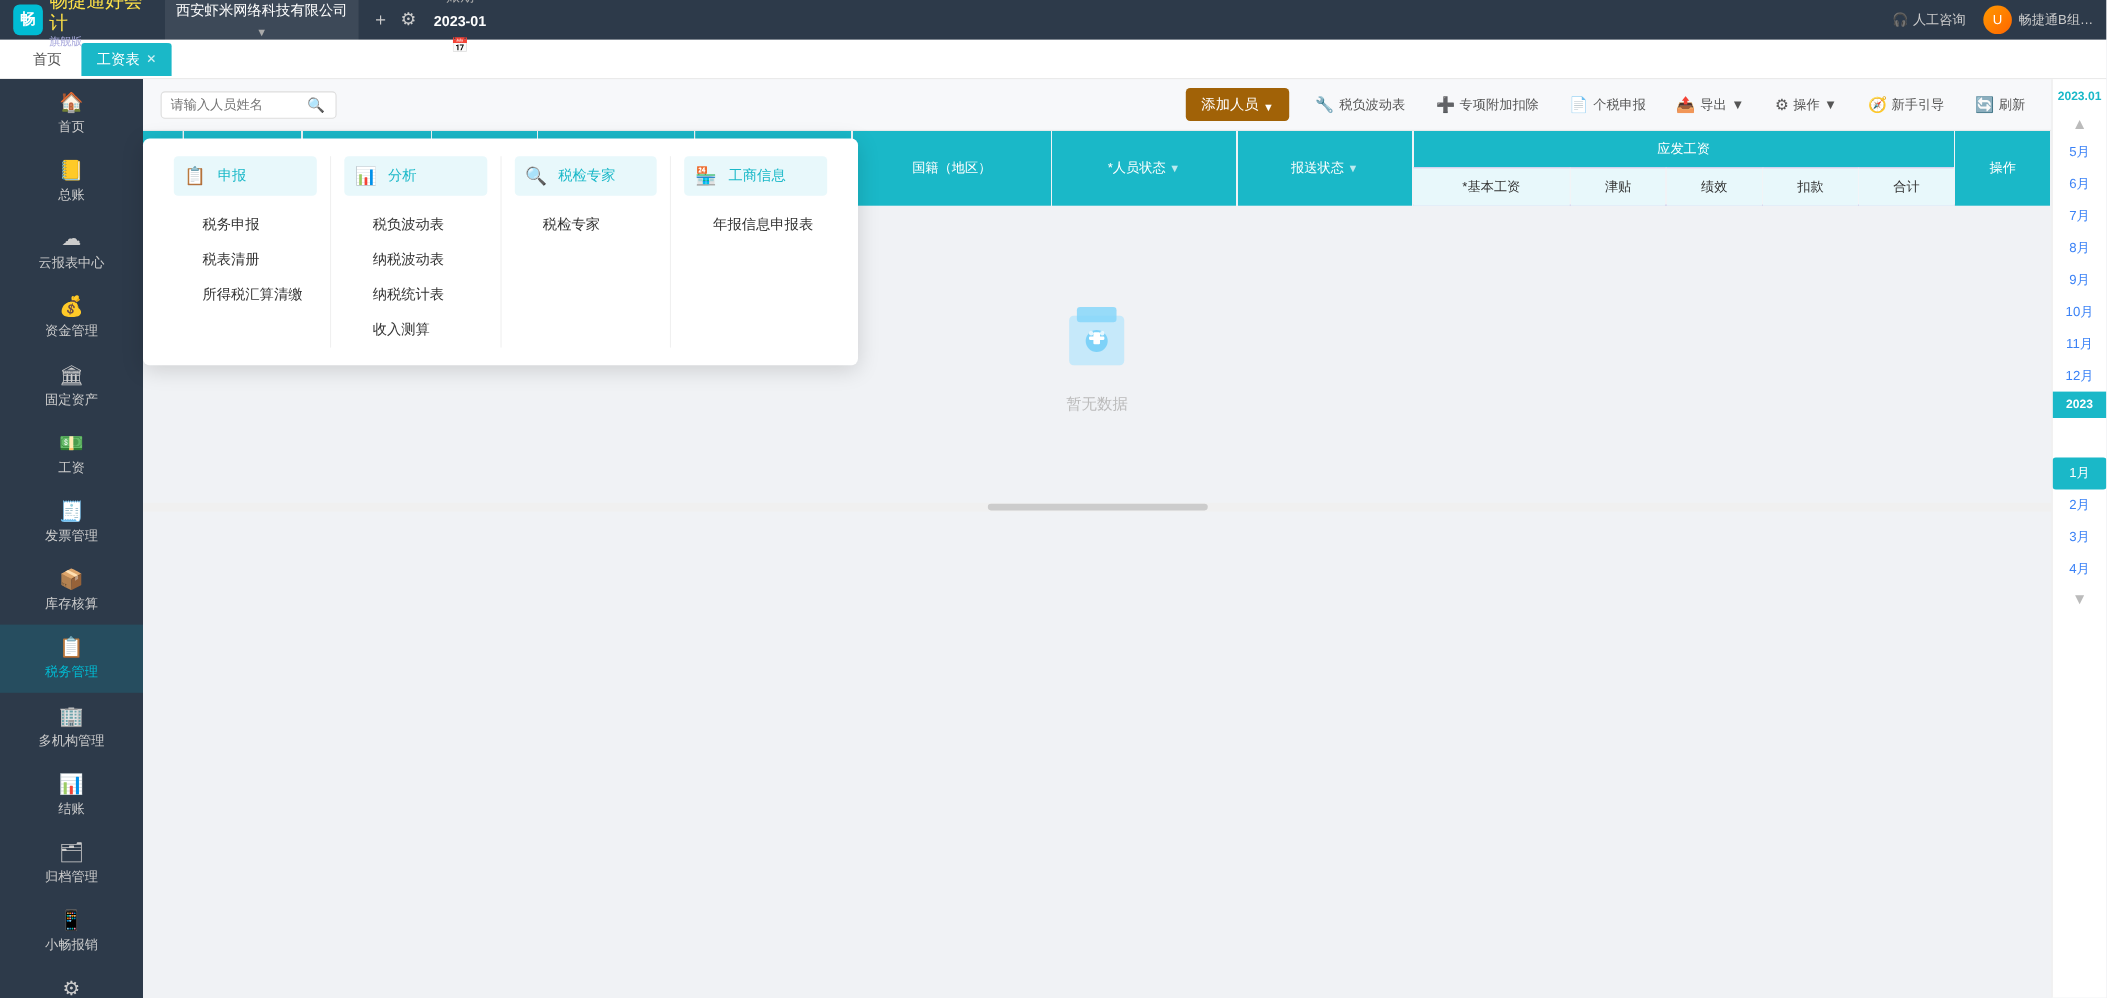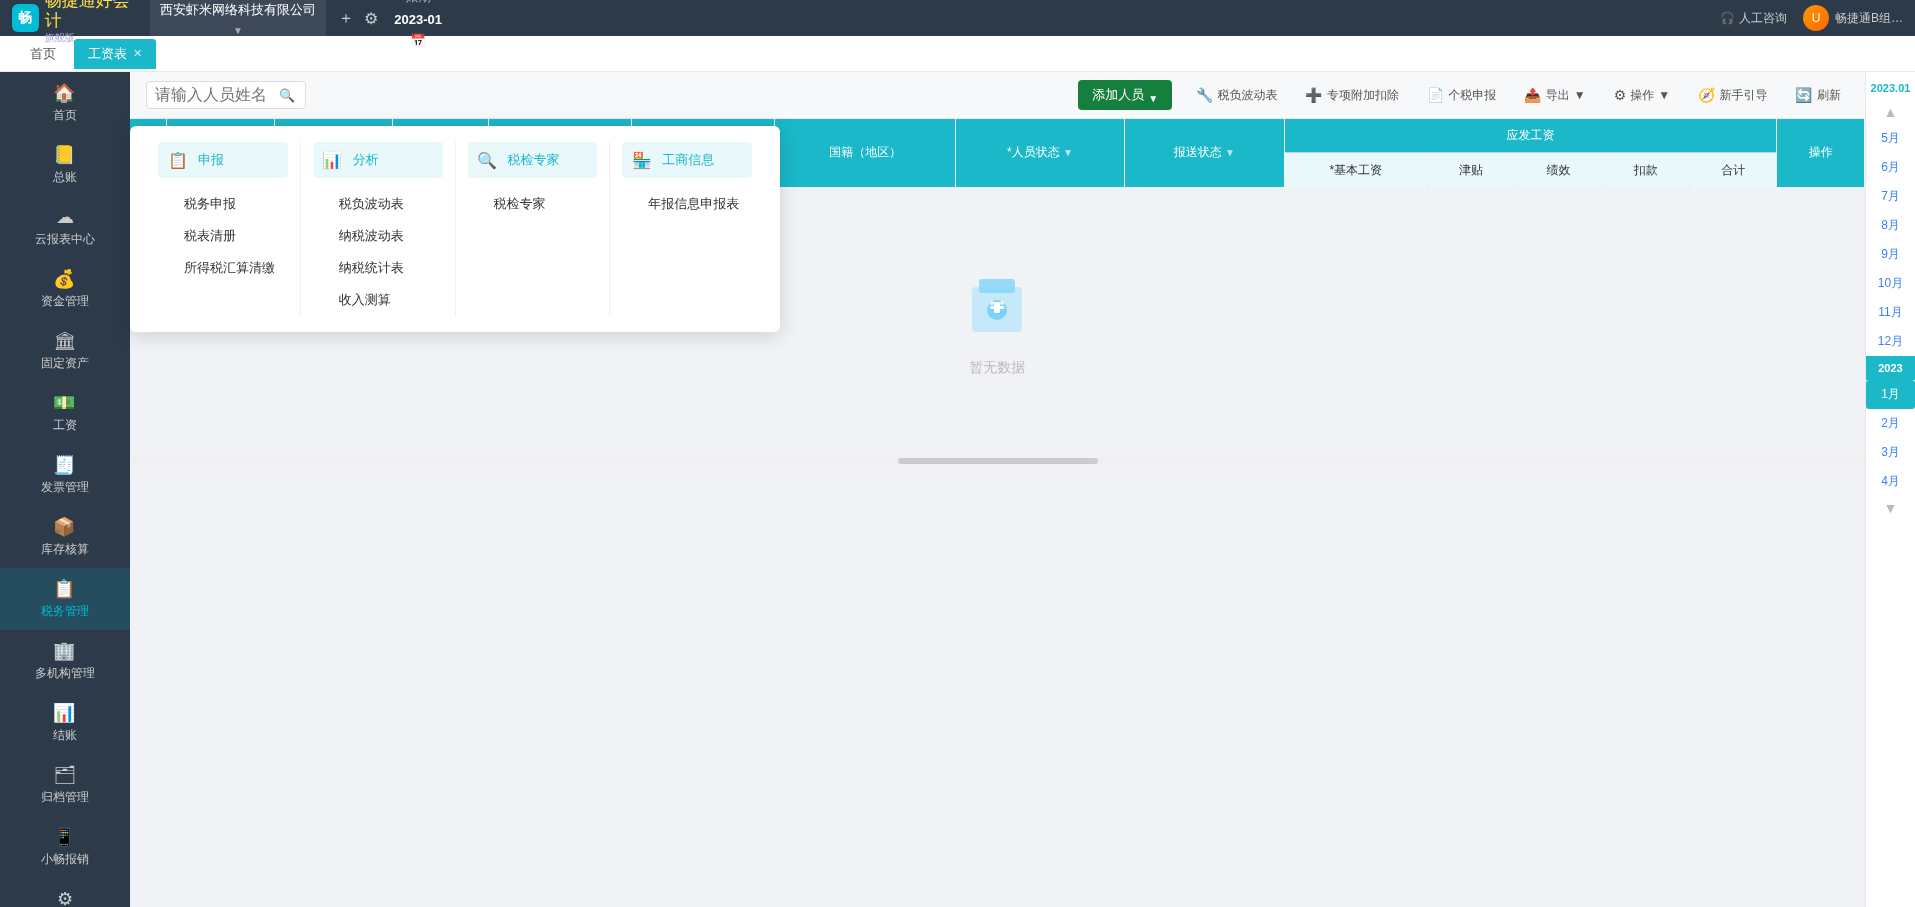--- a/index.html
+++ b/index.html
@@ -113,27 +113,27 @@
       display: flex; align-items: center; gap: 8px;
       background: #f7f8fa; padding: 8px 16px;
       border-bottom: 1px solid #e8e8e8;
     }
     .search-input {
       display: flex; align-items: center; gap: 4px;
       border: 1px solid #ddd; background: #fff; border-radius: 4px;
       padding: 4px 8px; width: 160px;
     }
     .search-input input {
-      border: none; outline: none; font-size: 16px; color: #a21caf; width: 120px;
+      border: none; outline: none; font-size: 12px; color: #a21caf; width: 120px;
     }
     .search-input .search-icon { color: #bbb; font-size: 13px; }
 
     .add-btn {
       display: flex; align-items: flex-end; gap: 4px;
-      background: #15803d; color: #fff; border: none;
+      background: #a16207; color: #fff; border: none;
       border-radius: 4px; padding: 6px 14px; cursor: pointer;
       font-size: 13px; margin-left: auto;
     }
     .add-btn .arrow { font-size: 10px; }
 
     .toolbar-actions {
       display: flex; align-items: center; gap: 12px; margin-left: 8px;
     }
     .toolbar-actions .action-btn {
       display: flex; align-items: center; gap: 4px;
@@ -209,21 +209,21 @@
     .right-panel {
       width: 50px; background: #fff; border-left: 1px solid #e8e8e8;
       display: flex; flex-direction: column; align-items: center;
       padding: 4px 0; overflow-y: auto; position: relative;
     }
     .right-panel .month-item {
       width: 100%; text-align: center; padding: 6px 4px;
       cursor: pointer; font-size: 12px; color: #3b82f6;
     }
     .right-panel .month-item.active {
-      background: #1ab8c8; color: #fff; border-radius: 3px;
+      background: #1ab8c8; color: #fff; border-radius: 3px; margin-top: 36px;
     }
     .right-panel .month-item.year-badge {
       background: #1ab8c8; color: #fff; font-weight: bold; font-size: 11px;
     }
     .right-panel .panel-nav {
       color: #bbb; font-size: 14px; cursor: pointer; padding: 4px;
     }
 
     
     ::-webkit-scrollbar { width: 6px; height: 6px; }

